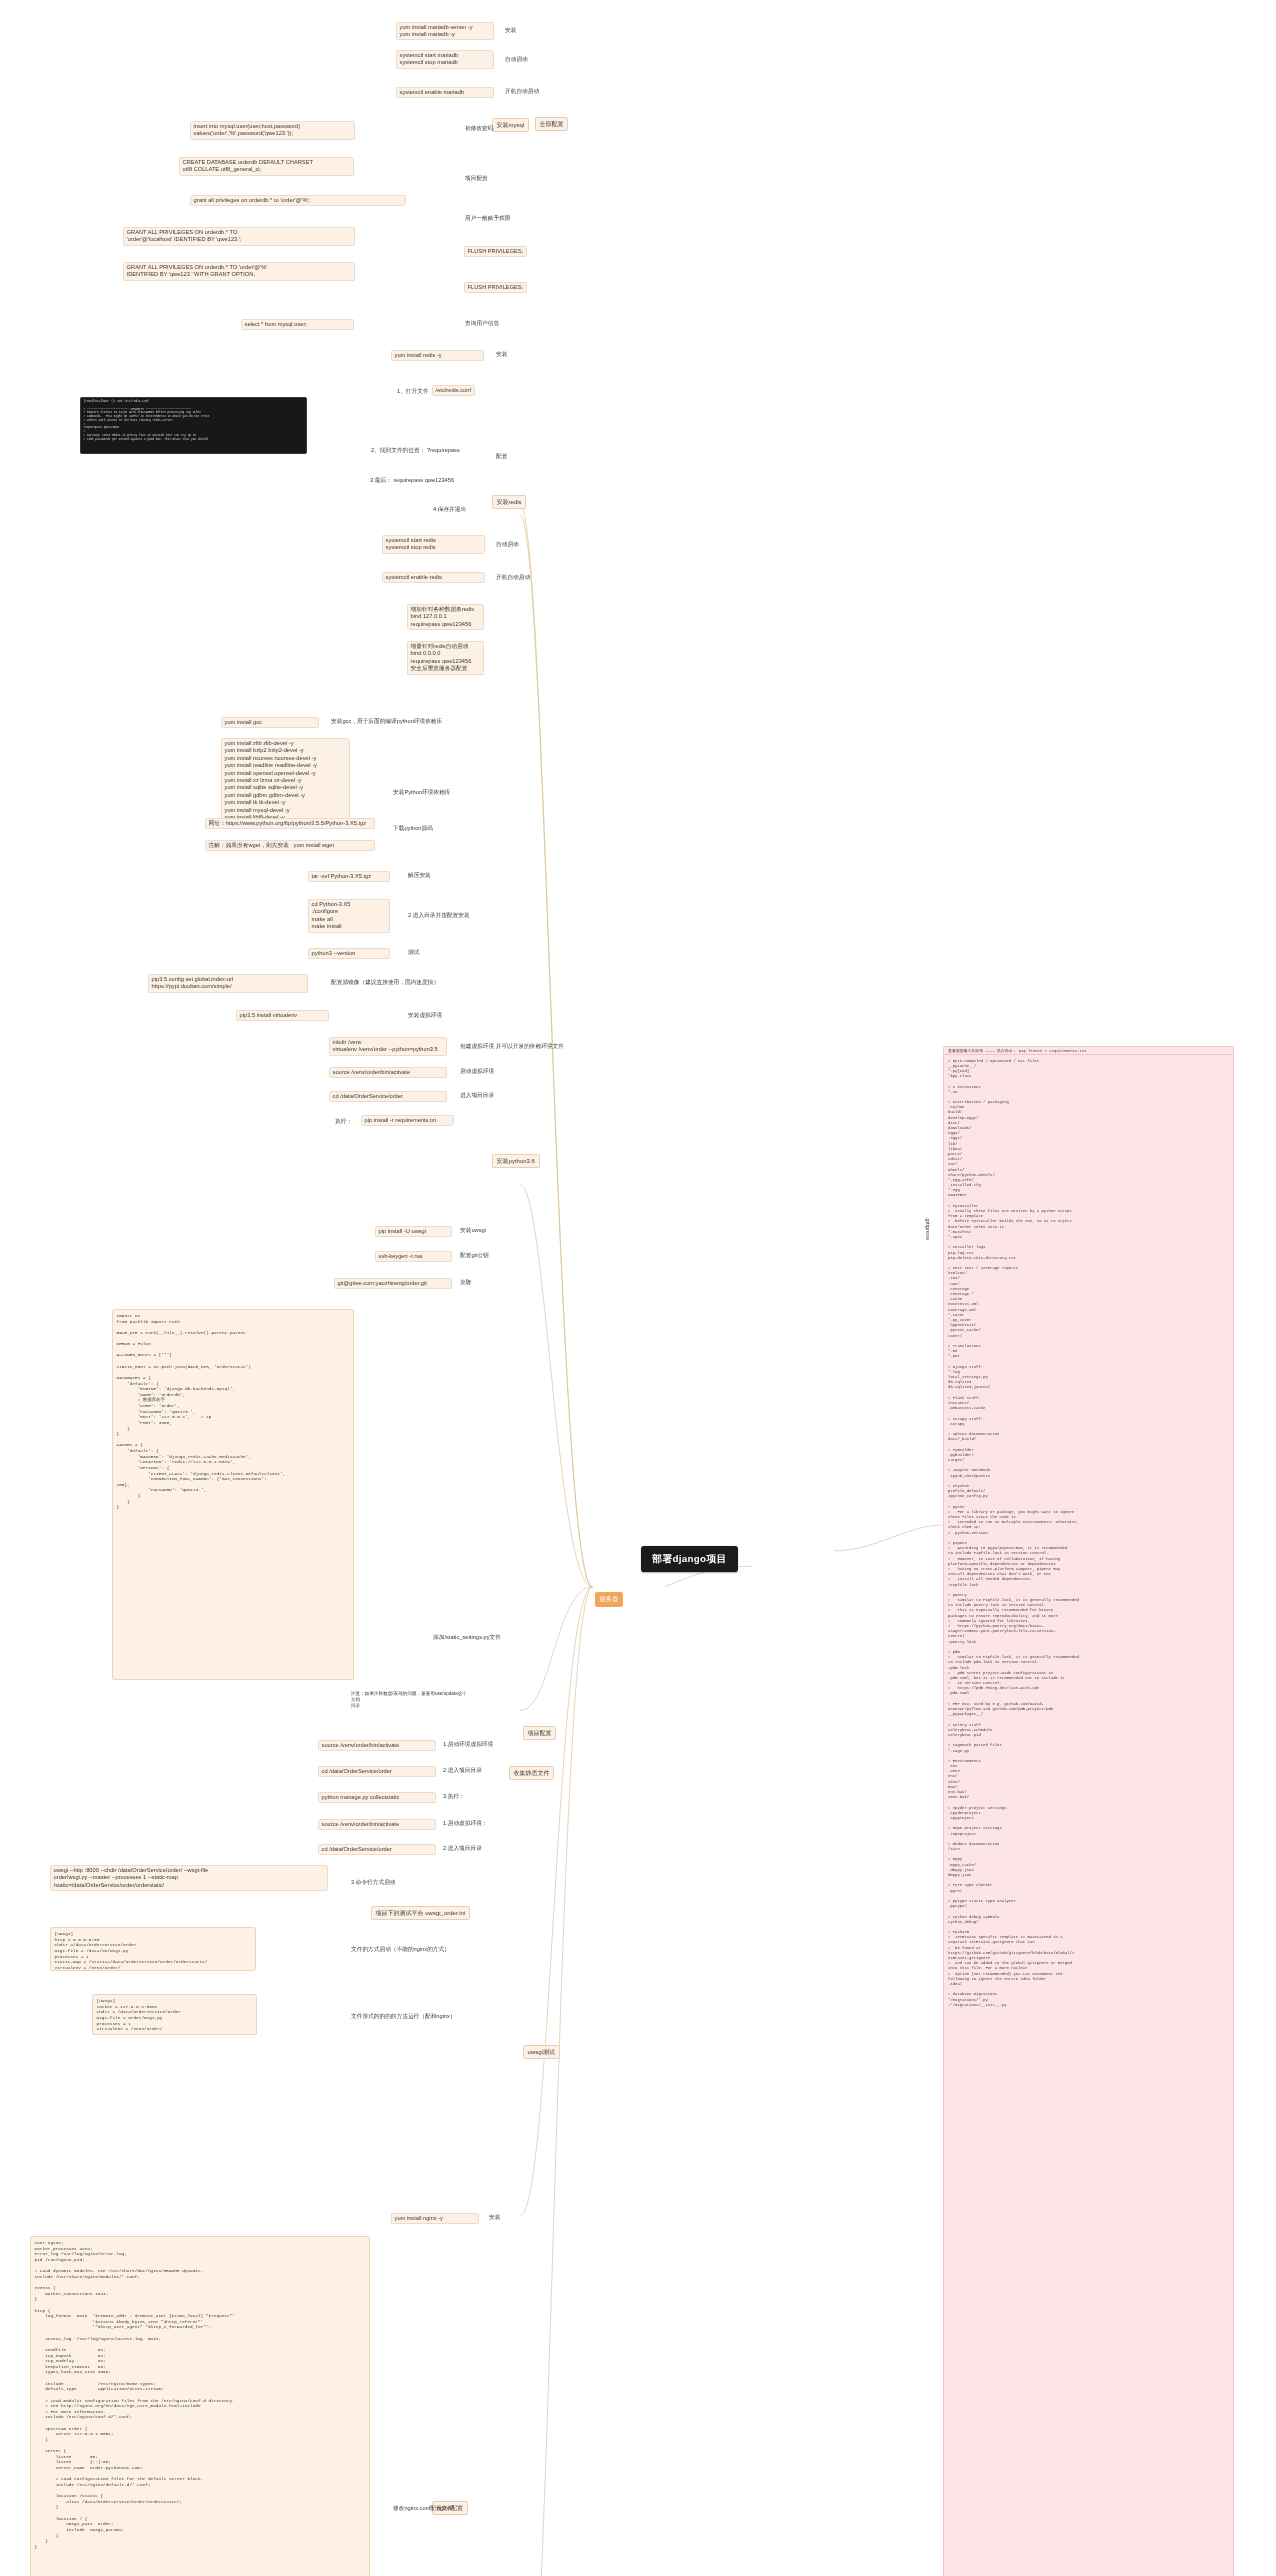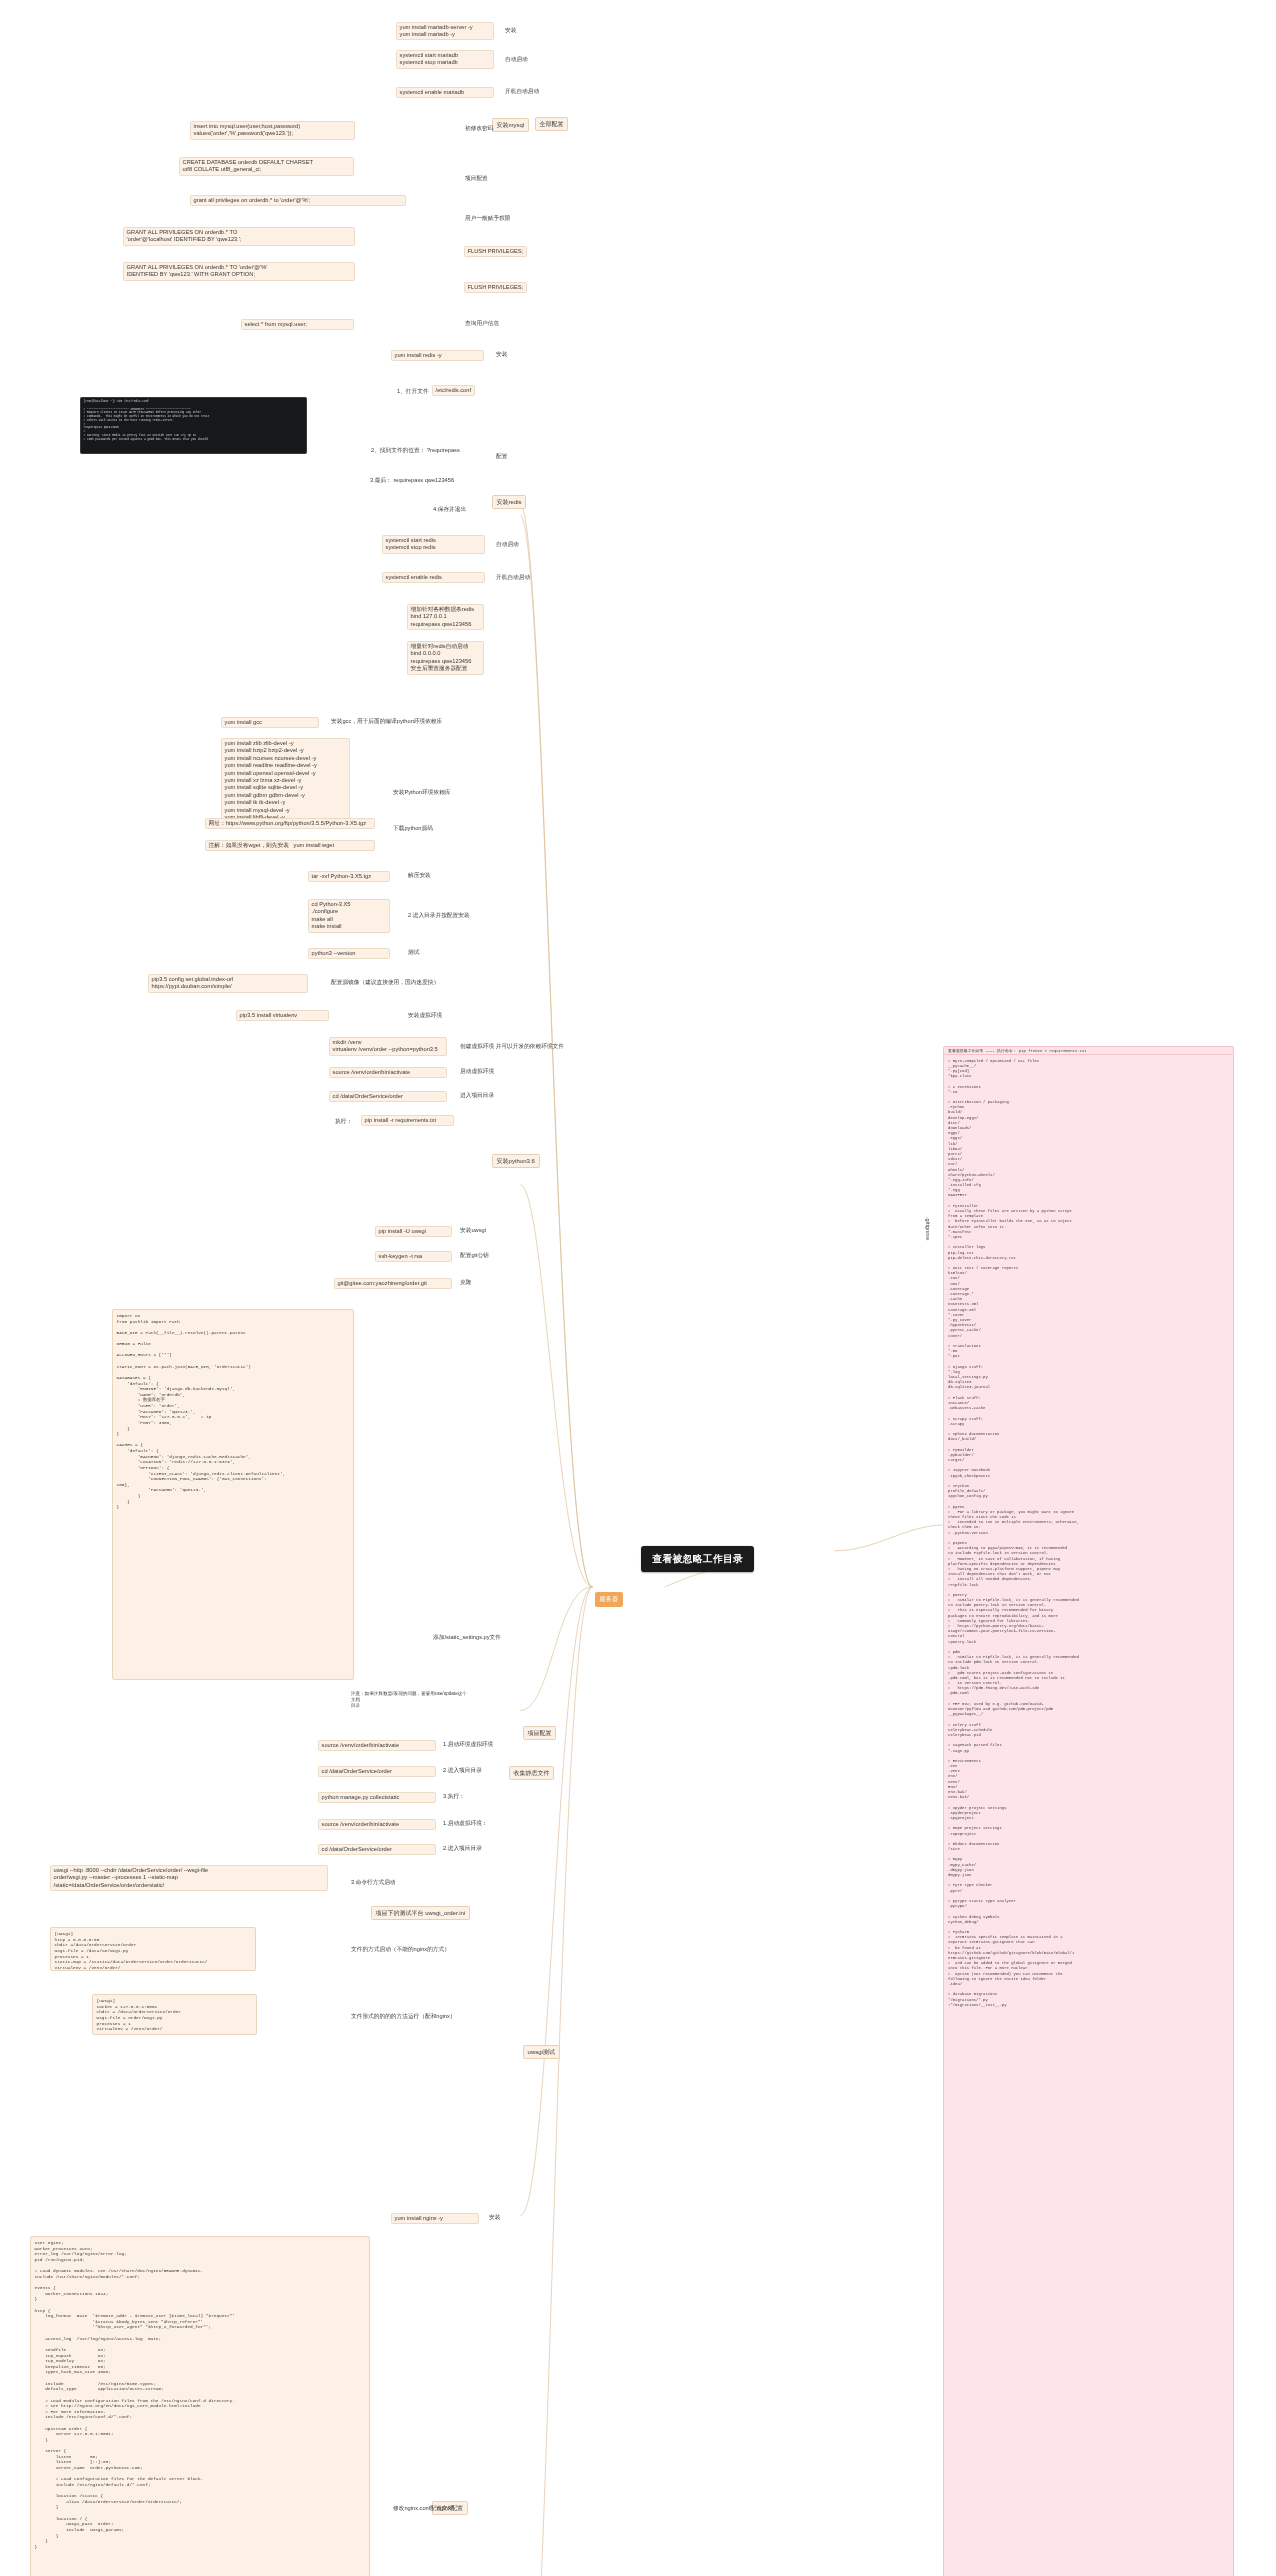--- a/index.html
+++ b/index.html
@@ -130,21 +130,21 @@
     <path d="M1150,3080 C1080,3080 1060,2300 1010,2300"></path>
     <path d="M1150,3080 C1080,3080 1060,980 1010,980"></path>
     <path d="M1150,3080 C1080,3080 1060,1000 1010,1000"></path>
     <path d="M1150,3080 C1080,3080 1070,3320 1010,3320"></path>
     <path d="M1150,3080 C1080,3080 1070,4300 1010,4300"></path>
     <path d="M1150,3080 C1080,3080 1070,5450 1010,5450"></path>
     <path d="M1620,3010 C1700,3010 1760,2960 1830,2960"></path>
   </g>
 </svg>
 
-<div class="central" style="left:641px; top:1546px;">查看被忽略工作目录</div>
+<div class="central" style="left:641px; top:1546px;">部署django项目</div>
 <div class="tagorange" style="left:595px; top:1592px;">服务器</div>
 <div class="tagred" style="left:957px; top:1519px;">项目</div>
 
 <div class="branchlabel" style="left:492px; top:1154px;">安装python3.6</div>
 <div class="branchlabel" style="left:492px; top:495px;">安装redis</div>
 <div class="branchlabel" style="left:492px; top:118px;">安装mysql</div>
 <div class="branchlabel" style="left:523px; top:1726px;">项目配置</div>
 <div class="branchlabel" style="left:523px; top:2045px;">uwsgi测试</div>
 <div class="branchlabel" style="left:432px; top:2501px;">nginx配置</div>
 

